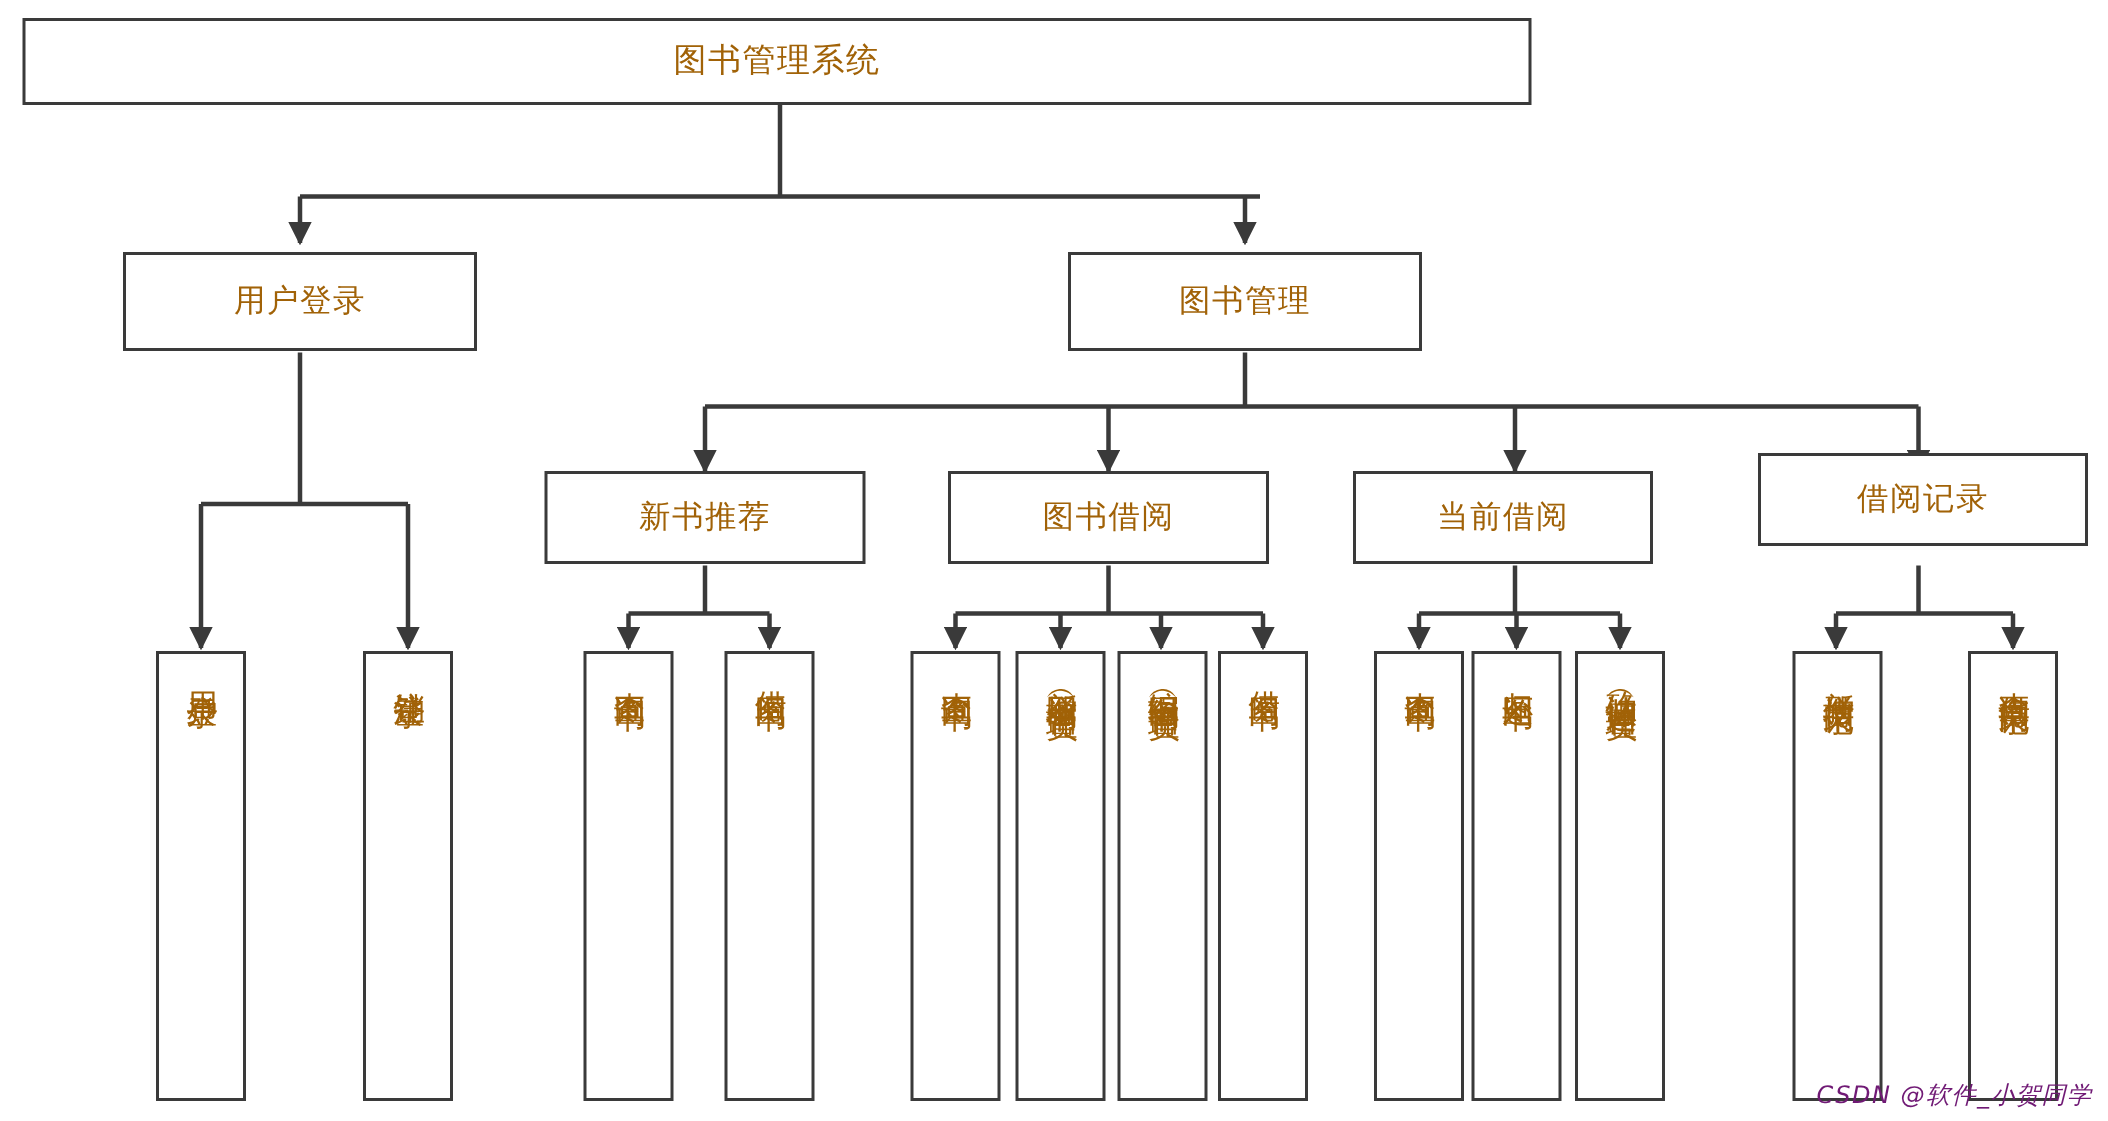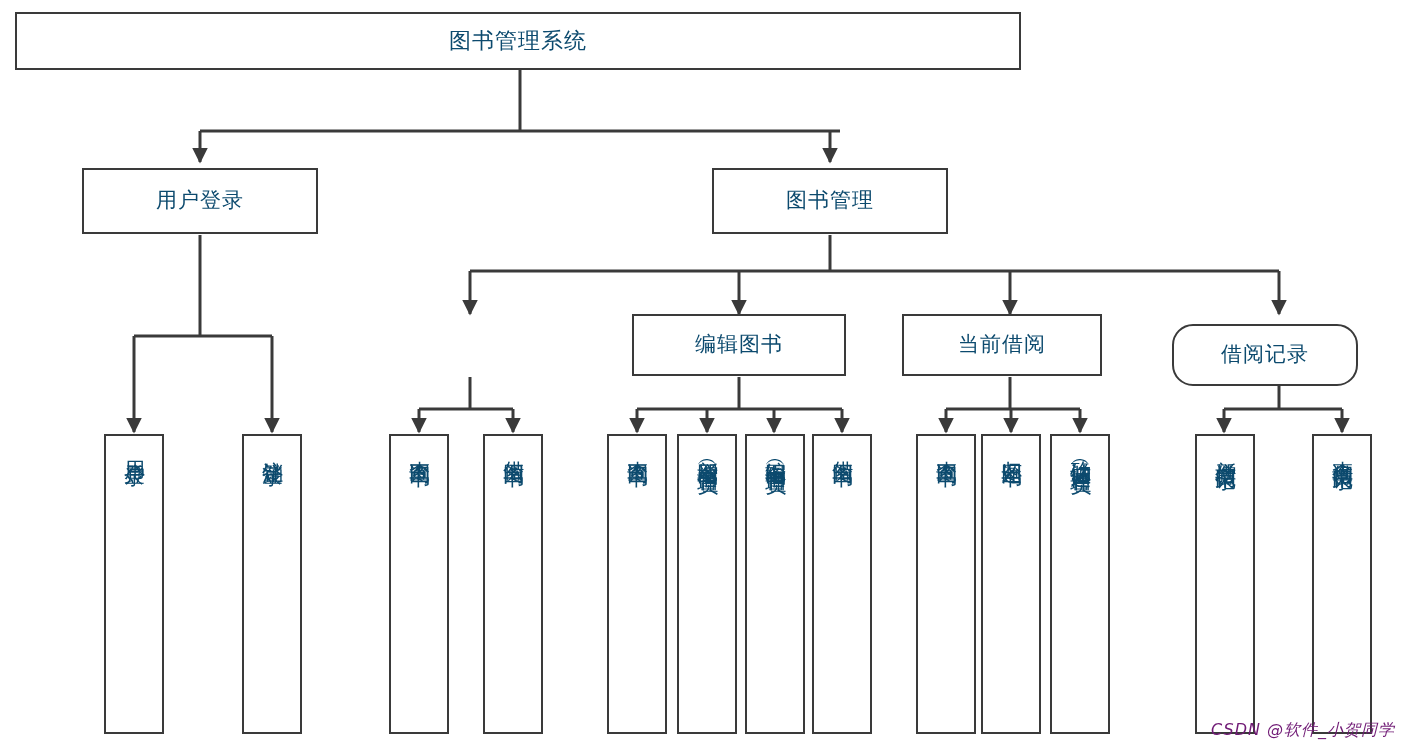--- a/index.html
+++ b/index.html
@@ -8,21 +8,21 @@
   #stage{position:relative;width:1405px;height:747px;background:#ffffff;overflow:hidden;}
   #wires{position:absolute;left:0;top:0;width:1405px;height:747px;}
   .node{
     position:absolute;
     box-sizing:border-box;
     background:#ffffff;
     border:2px solid #3a3a3a;
     display:flex;
     align-items:center;
     justify-content:center;
-    color:#0c4a6e;
+    color:#a16207;
   }
   .node.h{ }
   .node.h .lbl{
     font-size:21px;
     line-height:1.2;
     letter-spacing:1px;
     white-space:nowrap;
   }
   .node.v{
     align-items:flex-start;
@@ -110,27 +110,30 @@
     <span class="lbl">图书管理系统</span>
   </div>
 
   <div class="node h" style="left:82px;top:168px;width:236px;height:66px;">
     <span class="lbl">用户登录</span>
   </div>
   <div class="node h" style="left:712px;top:168px;width:236px;height:66px;justify-content:center;">
     <span class="lbl">图书管理</span>
   </div>
 
+  <div class="node h" style="left:363px;top:314px;width:214px;height:62px;">
+    <span class="lbl">新书推荐</span>
+  </div>
   <div class="node h" style="left:632px;top:314px;width:214px;height:62px;">
-    <span class="lbl">编辑图书</span>
+    <span class="lbl">图书借阅</span>
   </div>
   <div class="node h" style="left:902px;top:314px;width:200px;height:62px;">
     <span class="lbl">当前借阅</span>
   </div>
-  <div class="node h" style="left:1172px;top:324px;width:186px;height:62px;border-radius:21px;">
+  <div class="node h" style="left:1172px;top:302px;width:220px;height:62px;">
     <span class="lbl">借阅记录</span>
   </div>
 
   <div class="node v" style="left:104px;top:434px;width:60px;height:300px;">
     <span class="lbl">用户登录</span>
   </div>
   <div class="node v" style="left:242px;top:434px;width:60px;height:300px;">
     <span class="lbl">注销登录</span>
   </div>
 

